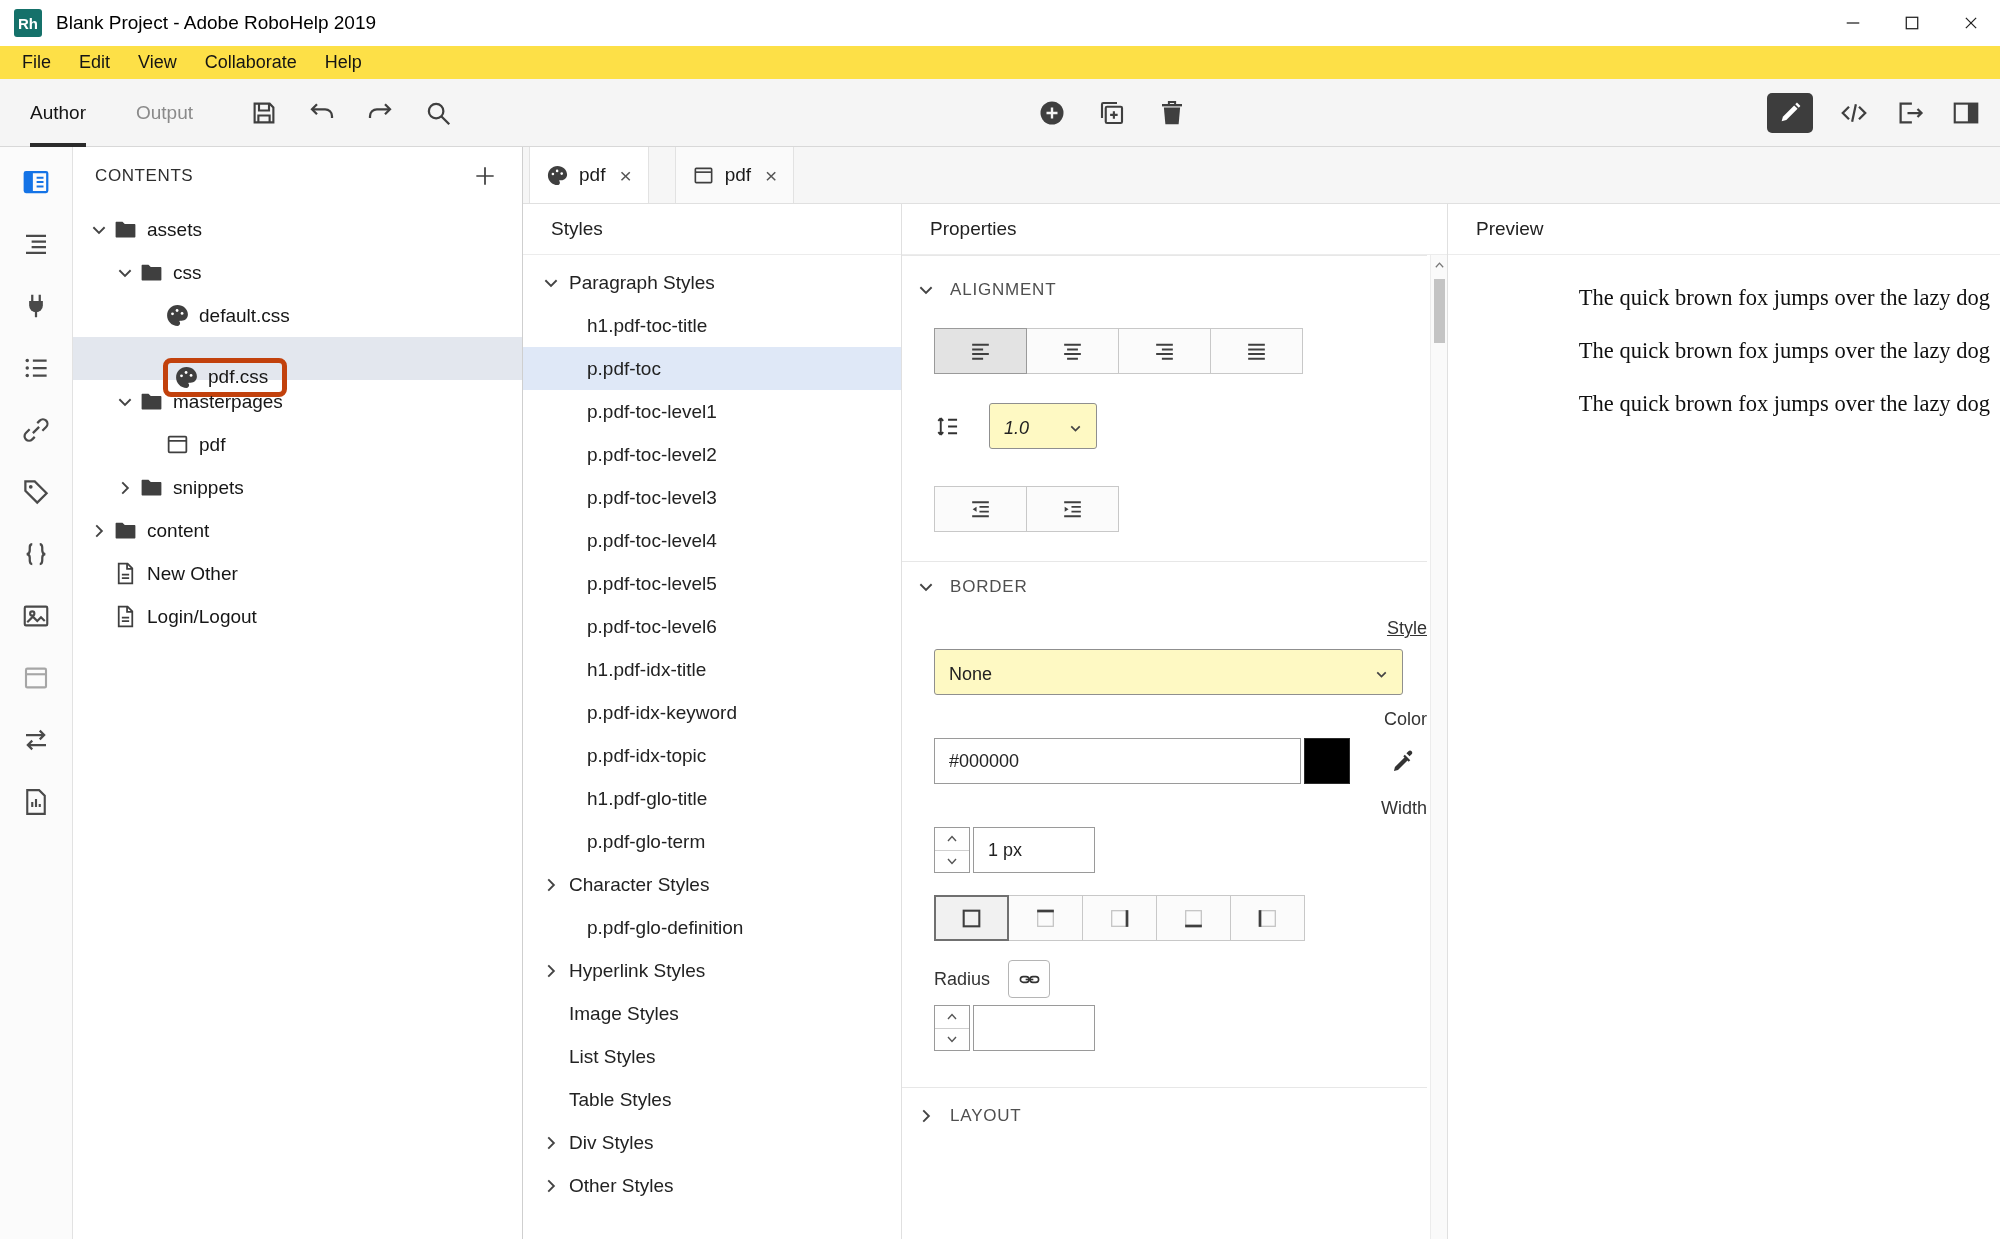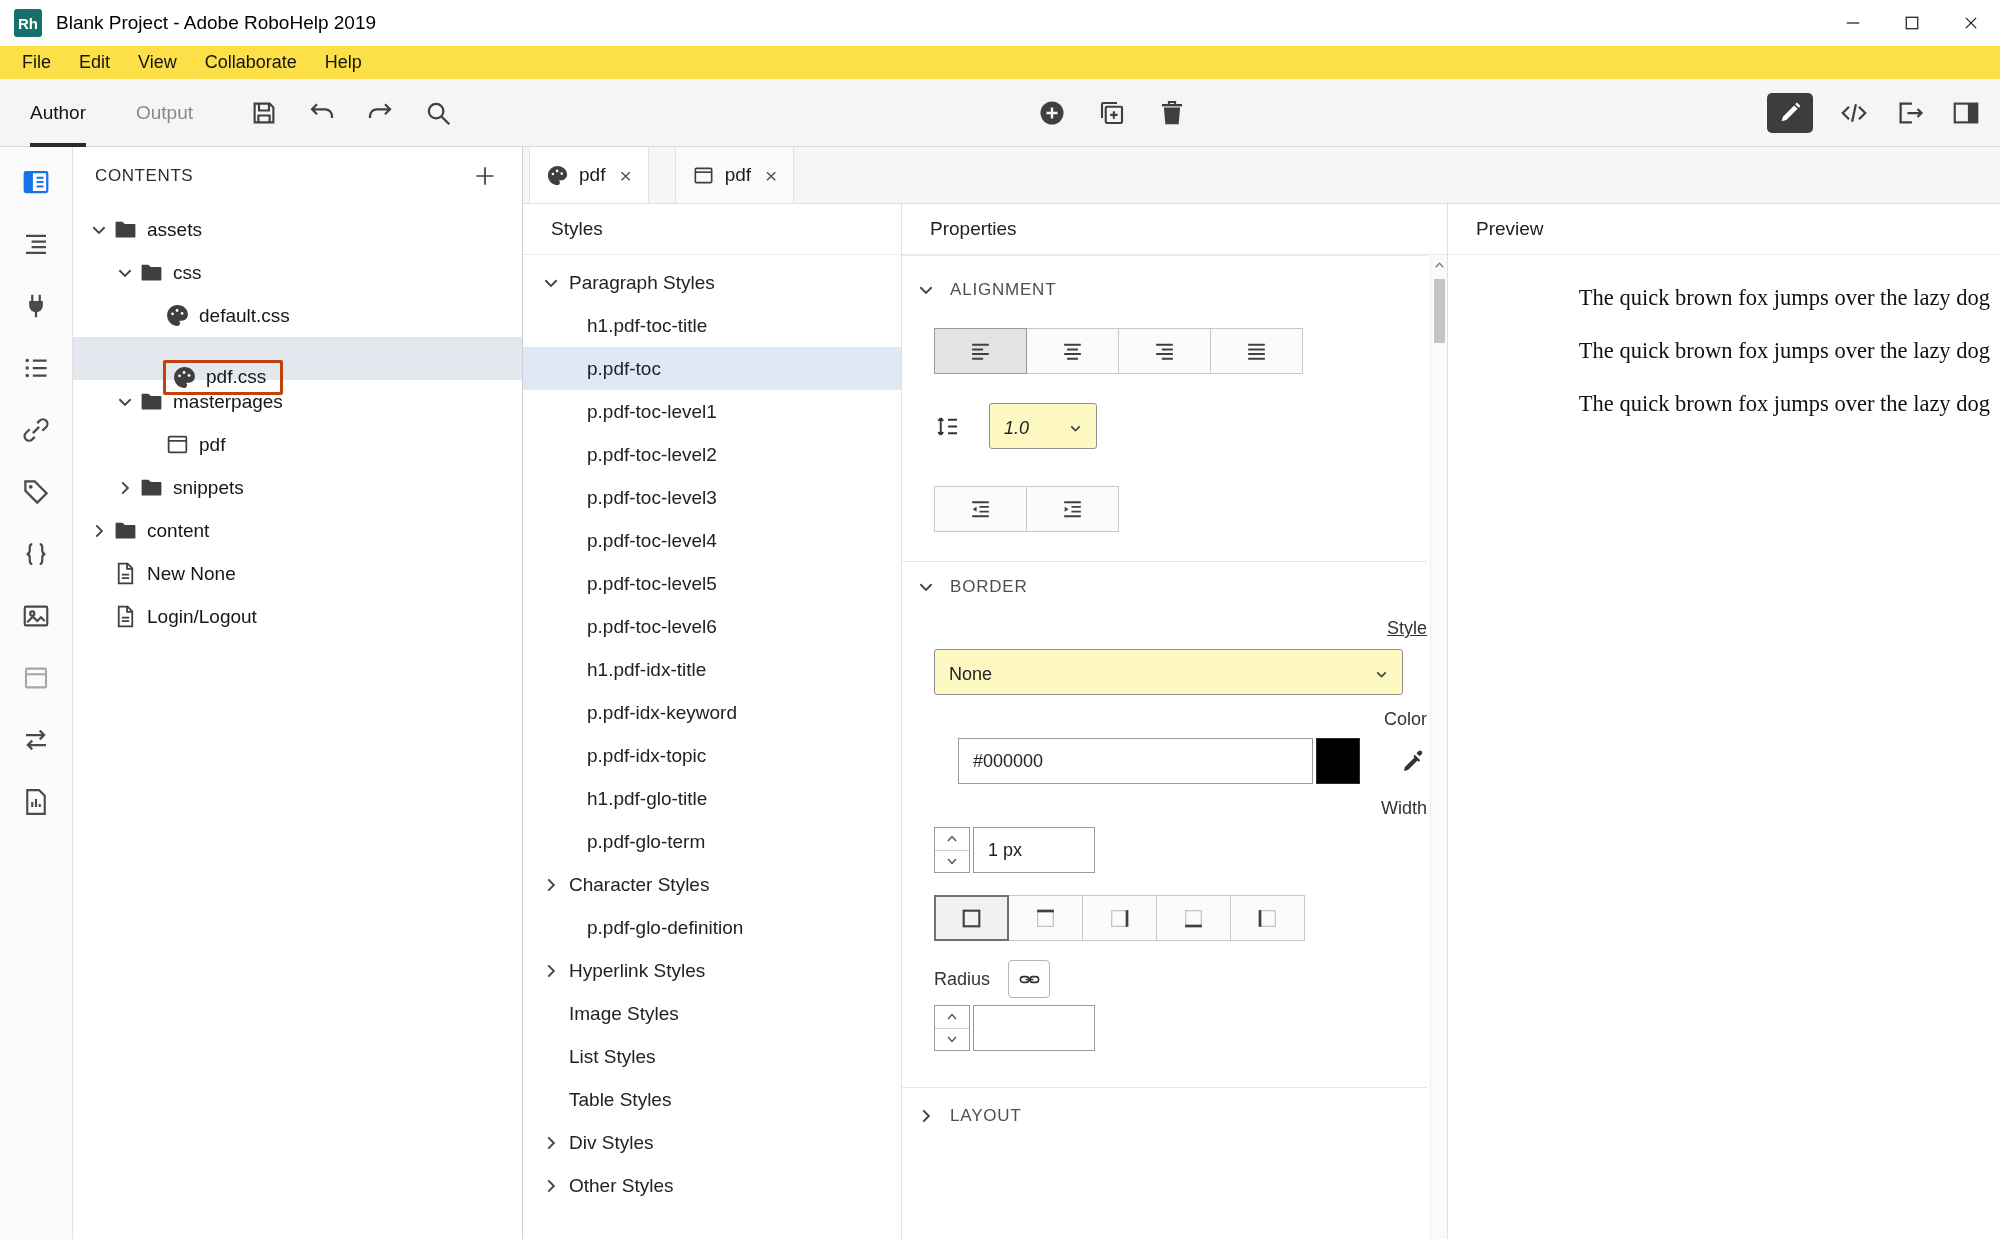--- a/index.html
+++ b/index.html
@@ -50,21 +50,21 @@
   
   .contents-panel { width:450px; border-right:1px solid #cfcfcf; background:#fff; display:flex; flex-direction:column; }
   .contents-header { height:57px; display:flex; align-items:center; padding:0 24px 0 22px; }
   .contents-title { font-size:17px; letter-spacing:0.6px; color:#2e2e2e; }
   .add-btn { margin-left:auto; width:26px; height:26px; color:#3f3f3f; }
   .tree { padding-top:4px; }
   .tree-row { height:43px; display:flex; align-items:center; font-size:19px; color:#161616; }
   .tree-row.selected { background:#e3e7ee; }
   .expander { width:24px; height:20px; color:#444; }
   .tree-row .obj-icon { width:25px; height:25px; color:#3f3f3f; margin:0 9px 0 2px; }
-  .red-marker { display:flex; align-items:center; border:3px solid #c2410c; border-radius:2px; padding:2px 14px 2px 4px;margin-top:37px; }
+  .red-marker { display:flex; align-items:center; border:5px solid #c2410c; border-radius:8px; padding:2px 14px 2px 4px;margin-top:37px; }
 
   
   .right-area { flex:1; display:flex; flex-direction:column; }
   .doc-tabbar { height:57px; background:#f6f6f6; border-bottom:1px solid #e0e0e0;
     display:flex; align-items:stretch; padding-left:6px; gap:26px; }
   .doc-tab { display:flex; align-items:center; gap:10px; padding:0 16px; font-size:19px; color:#1a1a1a;
     border-left:1px solid #e2e2e2; border-right:1px solid #e2e2e2; background:#fafafa; }
   .doc-tab.active { background:#fff; }
   .doc-tab .obj-icon { width:23px; height:23px; color:#3f3f3f; }
   .tab-close { font-size:21px; color:#555; margin-left:4px; line-height:1; }
@@ -103,21 +103,21 @@
   .bbtn { width:75px; height:46px; }
   .bbtn.selected { border:2px solid #707070; background:#f1f1f1; }
   .spacing-row { display:flex; align-items:center; margin-top:29px; height:46px; gap:28px; }
   .spacing-row > .icon { width:27px; height:27px; color:#333; }
   .select-box { height:46px; background:#fef9c3; border:1px solid #8f8f8f; border-radius:3px;
     display:flex; align-items:center; padding:4px 12px 0 14px; font-size:18px; color:#222; }
   .select-box .caret { margin-left:auto; width:17px; height:17px; color:#444; }
   .sel-sm { width:108px; font-style:italic; }
   .sel-lg { width:469px; }
   .plabel { font-size:18px; color:#333; }
-  .color-row { display:flex; align-items:center; margin-top:8px;margin-left:24px; }
+  .color-row { display:flex; align-items:center; margin-top:8px; }
   .text-input { height:46px; background:#fff; border:1px solid #9a9a9a; display:flex; align-items:center;
     padding-left:14px; font-size:18px; color:#222; }
   .color-input { width:367px; }
   .swatch { width:46px; height:46px; border:1px solid #2b2b2b; margin-left:3px; }
   .eyedropper { width:27px; height:27px; color:#333; margin-left:40px; }
   .stepper { width:36px; height:46px; border:1px solid #9a9a9a; background:#fff; display:flex; flex-direction:column; }
   .step-btn { flex:1; display:flex; align-items:center; justify-content:center; color:#555; }
   .step-btn:first-child { border-bottom:1px solid #cfcfcf; }
   .step-btn .icon { width:12px; height:9px; }
   .num-row { display:flex; align-items:flex-start; margin-top:8px; }
@@ -491,21 +491,21 @@
         </div>
         <div class="tree-row" style="padding-left: 14px;">
           <span class="expander"></span>
           <span class="icon obj-icon">
             <svg viewBox="0 0 24 24" fill="none" stroke="currentColor" stroke-width="1.7">
               <path d="M5.5 2.5h8.5l4.5 4.5v14.5h-13z"></path>
               <path d="M13.5 2.5v5h5"></path>
               <path d="M8.5 13h7M8.5 16.5h7"></path>
             </svg>
           </span>
-          <span>New None</span>
+          <span>New Other</span>
         </div>
         <div class="tree-row" style="padding-left: 14px;">
           <span class="expander"></span>
           <span class="icon obj-icon">
             <svg viewBox="0 0 24 24" fill="none" stroke="currentColor" stroke-width="1.7">
               <path d="M5.5 2.5h8.5l4.5 4.5v14.5h-13z"></path>
               <path d="M13.5 2.5v5h5"></path>
               <path d="M8.5 13h7M8.5 16.5h7"></path>
             </svg>
           </span>

